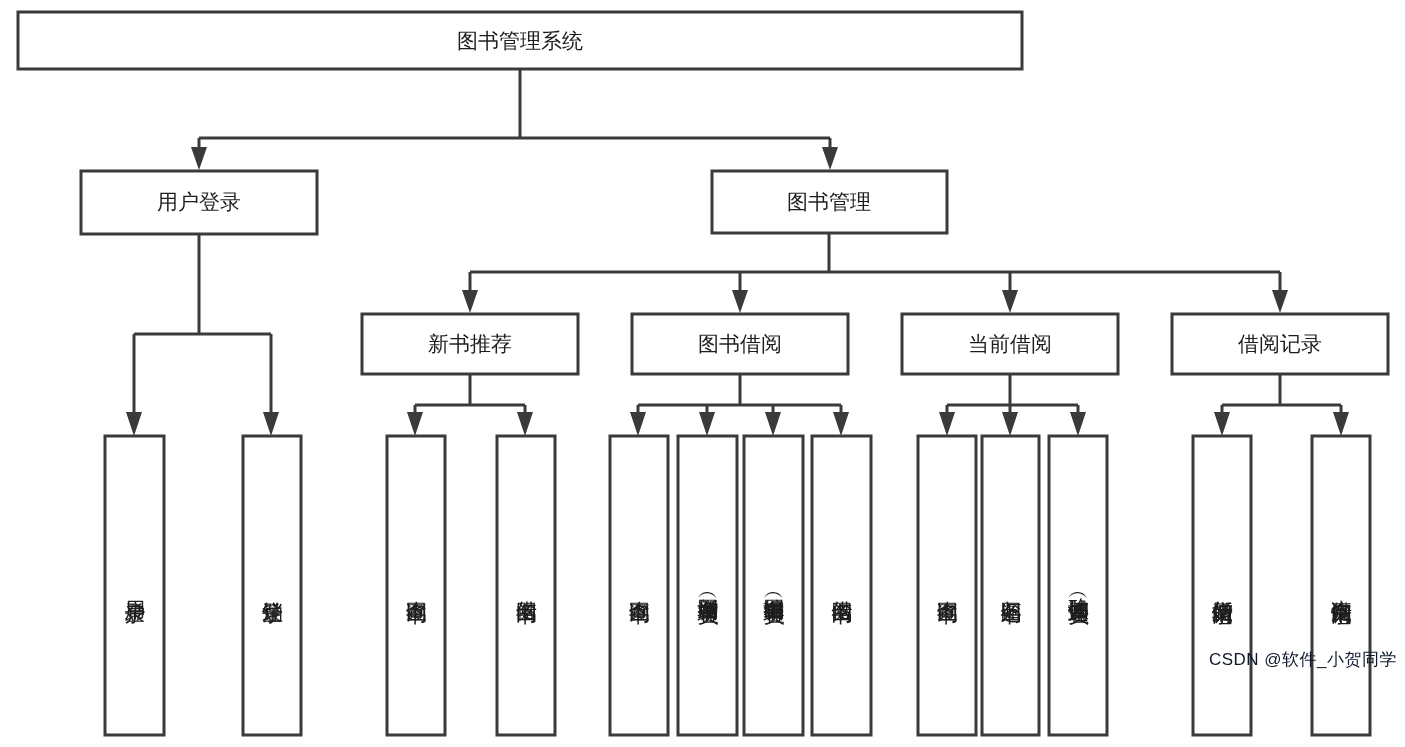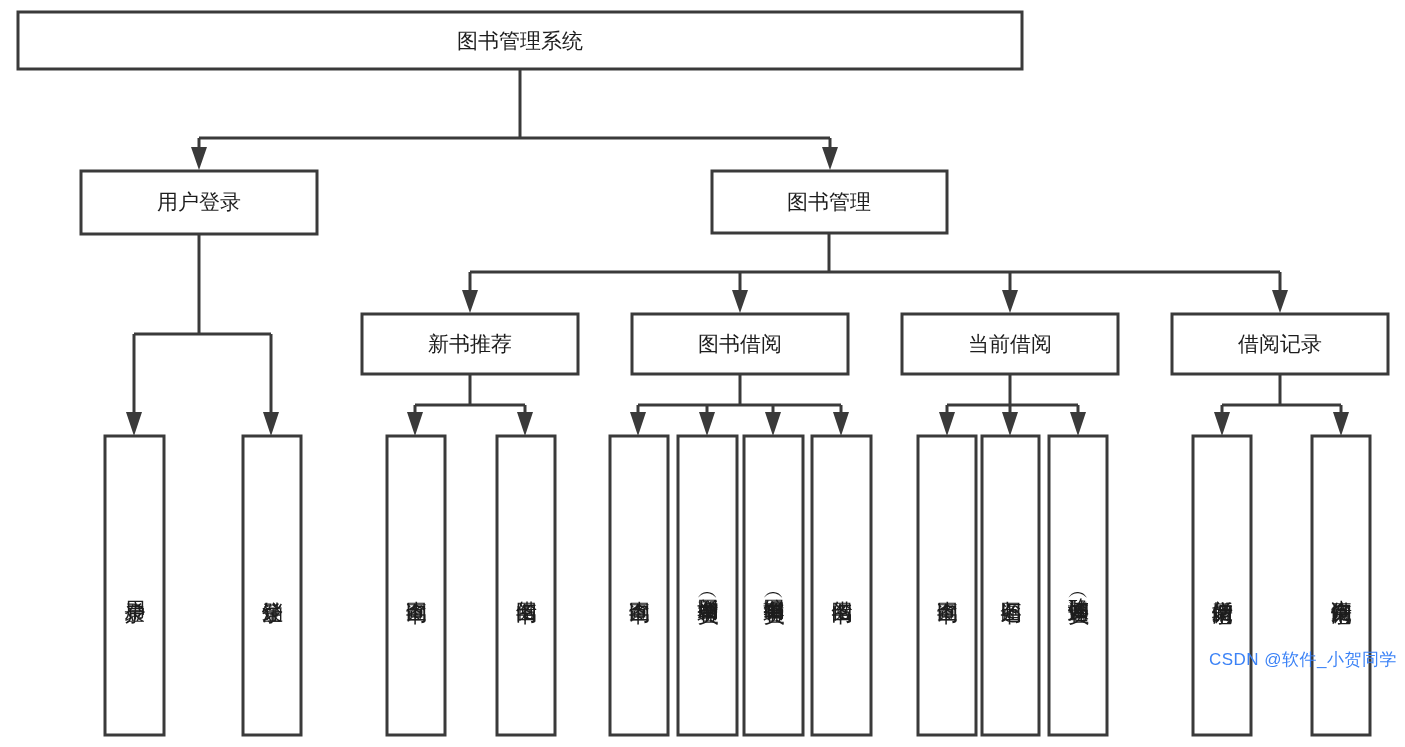--- a/index.html
+++ b/index.html
@@ -32,21 +32,21 @@
     align-items:center;
     justify-content:center;
     white-space:nowrap;
     pointer-events:none;
   }
   #watermark{
     position:absolute;
     right:8px;bottom:4px;
     font-family:"Liberation Sans","DejaVu Sans",sans-serif;
     font-size:17px;
-    color:#3b82f6;
+    color:#0f172a;
     letter-spacing:0.5px;
     white-space:nowrap;
   }
 </style>
 </head>
 <body>
 
 <div id="stage">
 
   <svg id="diagram" viewBox="0 0 1405 747">

